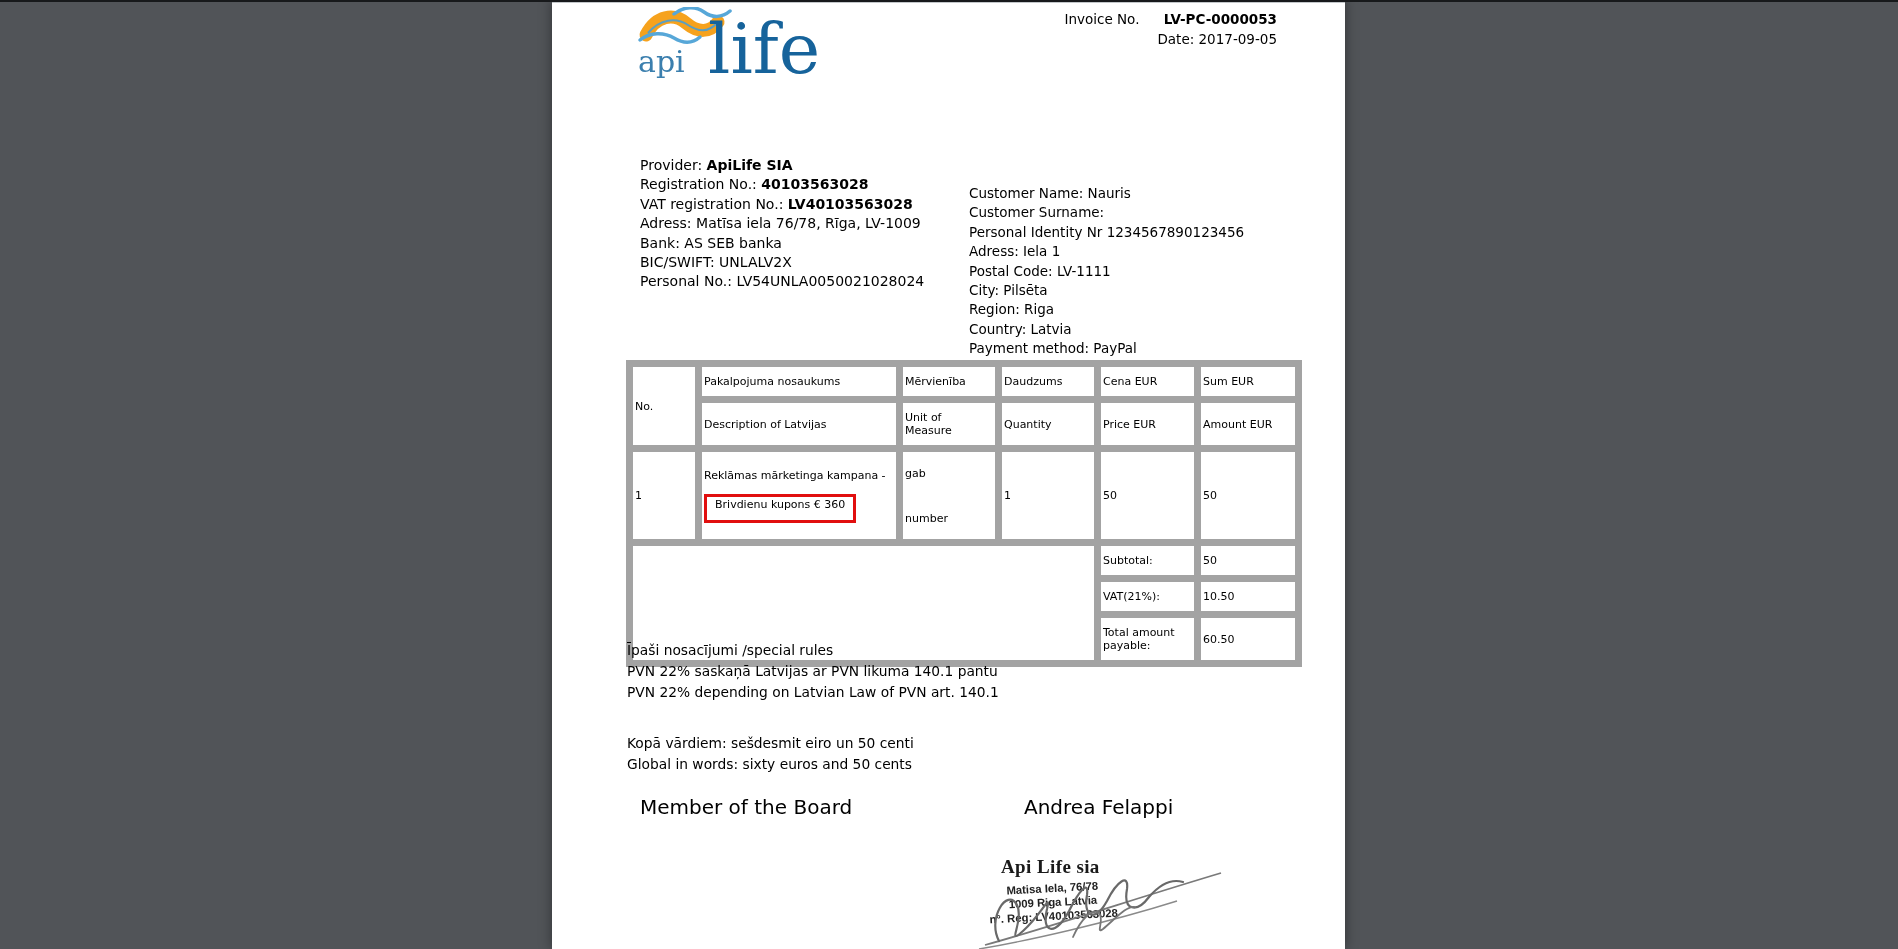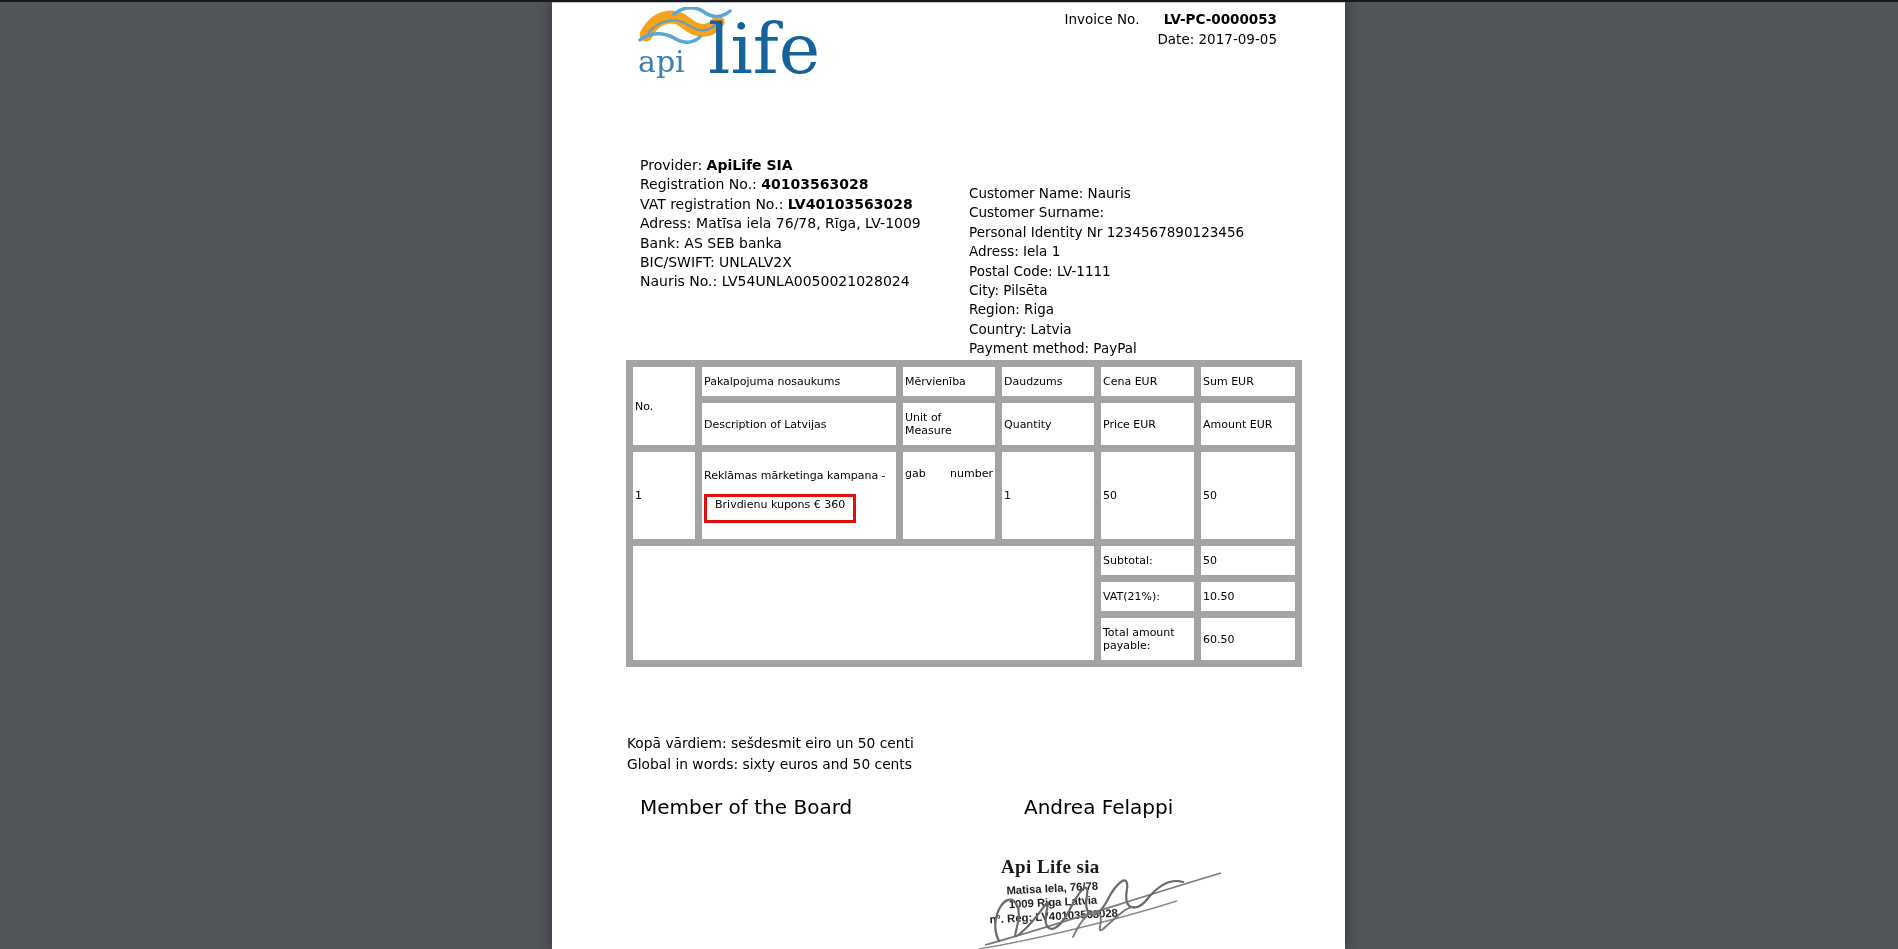--- a/index.html
+++ b/index.html
@@ -20,21 +20,21 @@
   .provider{position:absolute;left:88px;top:153px;font-size:14px;line-height:19.4px;white-space:nowrap;}
   .customer{position:absolute;left:417px;top:153px;font-size:13.5px;line-height:19.4px;white-space:nowrap;margin-top:28px;}
   .b{font-weight:bold;}
 
   
   table.items{position:absolute;left:74px;top:357px;width:669px;border-collapse:collapse;
               table-layout:fixed;font-size:11px;color:#000;}
   table.items td{border:7px solid #a3a3a3;text-align:left;vertical-align:middle;padding:8px 2px;}
   td.desc-cell{vertical-align:top;padding-top:6px;}
   .narrow{display:inline-block;max-width:62px;}
-  .unit-flex{height:58px;display:flex;flex-direction:row;justify-content:space-between;padding:7px 0 6px;}
+  .unit-flex{height:58px;display:flex;flex-direction:column;justify-content:space-between;padding:7px 0 6px;}
   .red-box{display:inline-block;border:3px solid #e10e0e;padding:1px 8px 9px;line-height:13px;margin-top:12px;}
   td.total-label{text-align:right;padding-right:6px;}
   td.no-border{border:1px solid #c1c1c1;}
 
   
   .notes{position:absolute;left:75px;top:637px;font-size:13.8px;line-height:21.2px;white-space:nowrap;}
   .words{position:absolute;left:75px;top:730px;font-size:13.8px;line-height:21.2px;white-space:nowrap;}
 
   
   .board-row{position:absolute;left:88px;top:792px;width:620px;font-size:20px;}
@@ -68,21 +68,21 @@
       <div><span>Date: </span><span>2017-09-05</span></div>
     </div>
 
     <div class="provider">
       <div class="info-line"><span>Provider: </span><span class="b">ApiLife SIA</span></div>
       <div class="info-line"><span>Registration No.: </span><span class="b">40103563028</span></div>
       <div class="info-line"><span>VAT registration No.: </span><span class="b">LV40103563028</span></div>
       <div class="info-line"><span>Adress: </span><span>Matīsa iela 76/78, Rīga, LV-1009</span></div>
       <div class="info-line"><span>Bank: </span><span>AS SEB banka</span></div>
       <div class="info-line"><span>BIC/SWIFT: </span><span>UNLALV2X</span></div>
-      <div class="info-line"><span>Nauris No.: </span><span>LV54UNLA0050021028024</span></div>
+      <div class="info-line"><span>Personal No.: </span><span>LV54UNLA0050021028024</span></div>
     </div>
 
     <div class="customer">
       <div class="info-line">Customer Name: Nauris</div>
       <div class="info-line">Customer Surname:</div>
       <div class="info-line">Personal Identity Nr 1234567890123456</div>
       <div class="info-line">Adress: Iela 1</div>
       <div class="info-line">Postal Code: LV-1111</div>
       <div class="info-line">City: Pilsēta</div>
       <div class="info-line">Region: Riga</div>
@@ -140,20 +140,25 @@
         <td class="total-label">VAT(21%):</td>
         <td>10.50</td>
       </tr>
       <tr style="height:43px">
         <td class="total-label">Total amount payable:</td>
         <td>60.50</td>
       </tr>
     </tbody>
       </table>
 
+    <div class="notes">
+      <div>Īpaši nosacījumi /special rules</div>
+      <div>PVN 22% saskaņā Latvijas ar PVN likuma 140.1 pantu</div>
+      <div>PVN 22% depending on Latvian Law of PVN art. 140.1</div>
+    </div>
 
     <div class="words">
       <div>Kopā vārdiem: sešdesmit eiro un 50 centi</div>
       <div>Global in words: sixty euros and 50 cents</div>
     </div>
 
     <div class="board-row">
       <span>Member of the Board</span>
       <span class="signatory">Andrea Felappi</span>
     </div>

